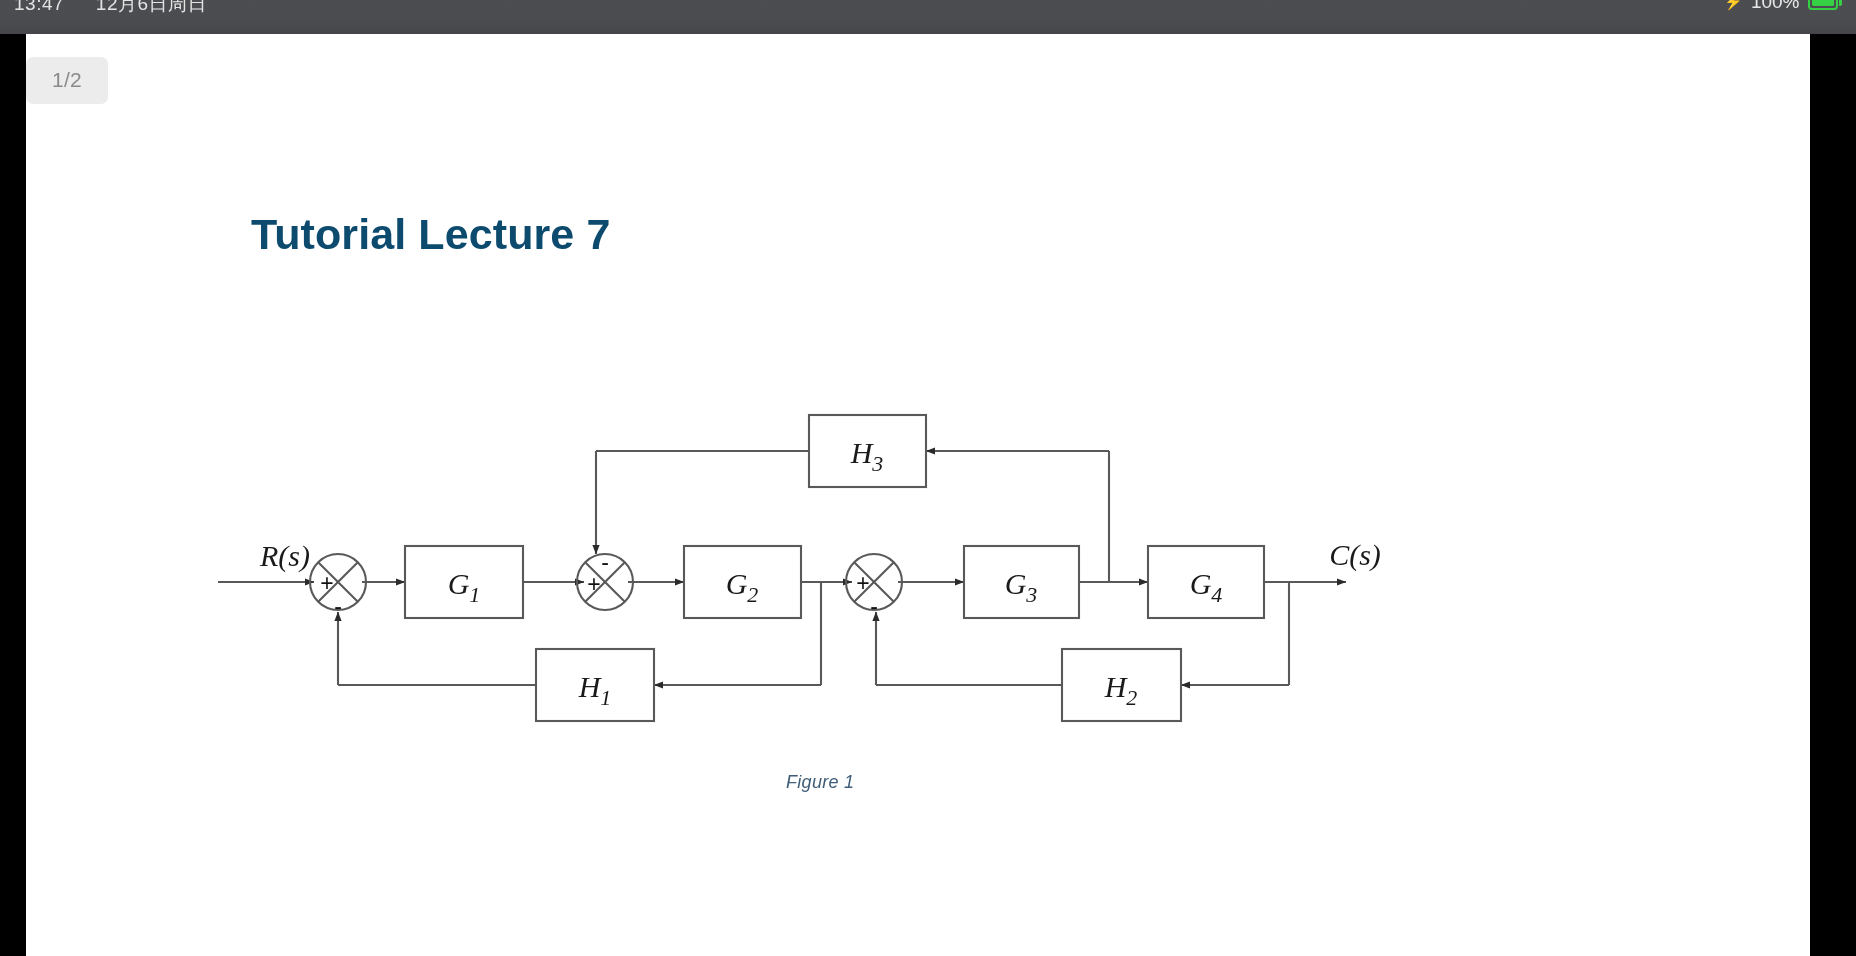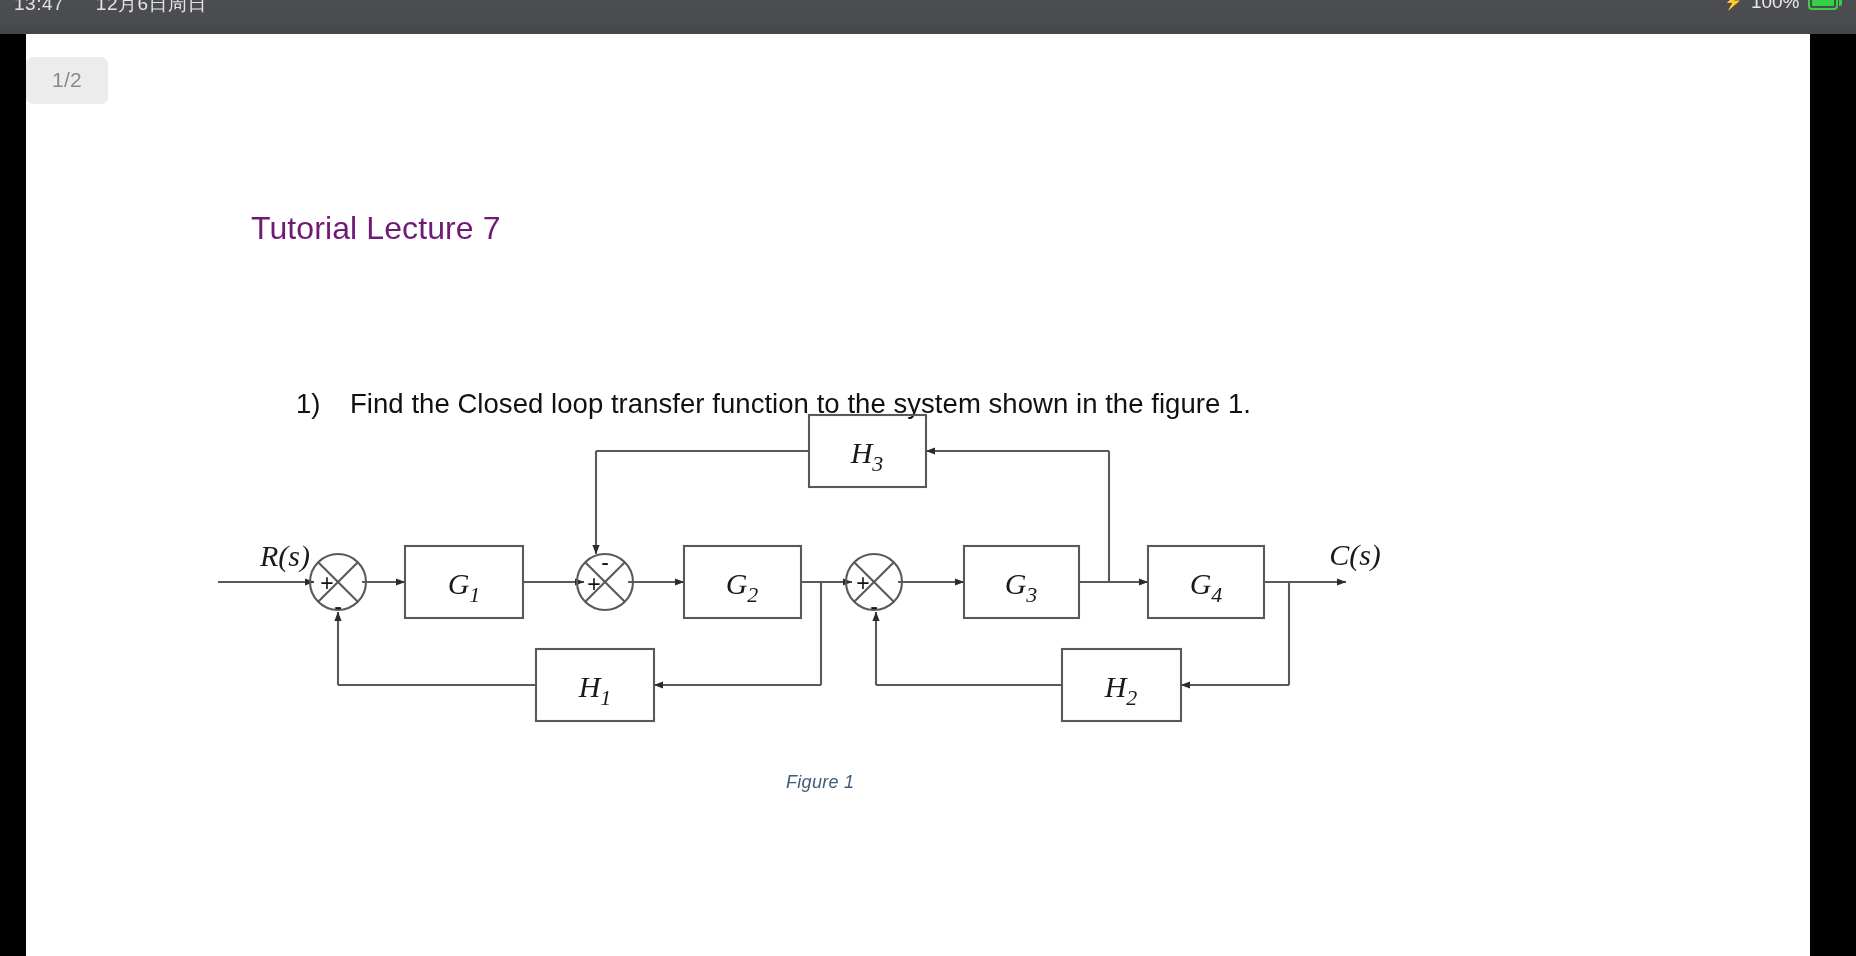--- a/index.html
+++ b/index.html
@@ -64,21 +64,21 @@
     position: absolute; left: 0px; top: 23px;
     background: #ececec; color: #8a8a8a;
     font-size: 21px; padding: 11px 26px 12px 26px;
     border-radius: 7px; letter-spacing: .3px;
   }
 
   .doc { position: absolute; left: 0; top: 0; width: 100%; height: 100%; }
 
   .title-small {
     position: absolute; left: 225px; top: 176px;
-    font-size: 32px; color: #701a75; font-weight: 400; letter-spacing: .1px;
+    font-size: 43px; color: #0c4a6e; font-weight: 700; letter-spacing: .1px;
   }
   .title-big {
     position: absolute; left: 224px; top: 244px;
     font-size: 45px; color: #0b0b0b; font-weight: 400; letter-spacing: .1px;
   }
   .question {
     position: absolute; left: 270px; top: 354px;
     font-size: 27.5px; color: #111; letter-spacing: .05px; white-space: nowrap;
   }
   .question .qnum { display: inline-block; width: 54px; }
@@ -116,23 +116,20 @@
   </div>
 
   <div class="page">
 
     <div class="page-badge">1/2</div>
 
     <div class="doc">
 
       <div class="title-small">Tutorial Lecture 7</div>
 
-      <div class="question">
-        <span class="qnum">1)</span><span>Find the Closed loop transfer function to the system shown in the figure 1.</span>
-      </div>
 
       <div class="figure-wrap">
         <svg class="diagram" width="1784" height="922" viewBox="0 0 1784 922">
           <defs>
             <marker id="ar" markerWidth="11" markerHeight="11" refX="9.2" refY="4" orient="auto" markerUnits="userSpaceOnUse">
               <path d="M0,0.3 L9.4,4 L0,7.7 z" fill="#2b2b2b"></path>
             </marker>
           </defs>
 
           <g stroke="#595959" stroke-width="2.1" fill="none">

